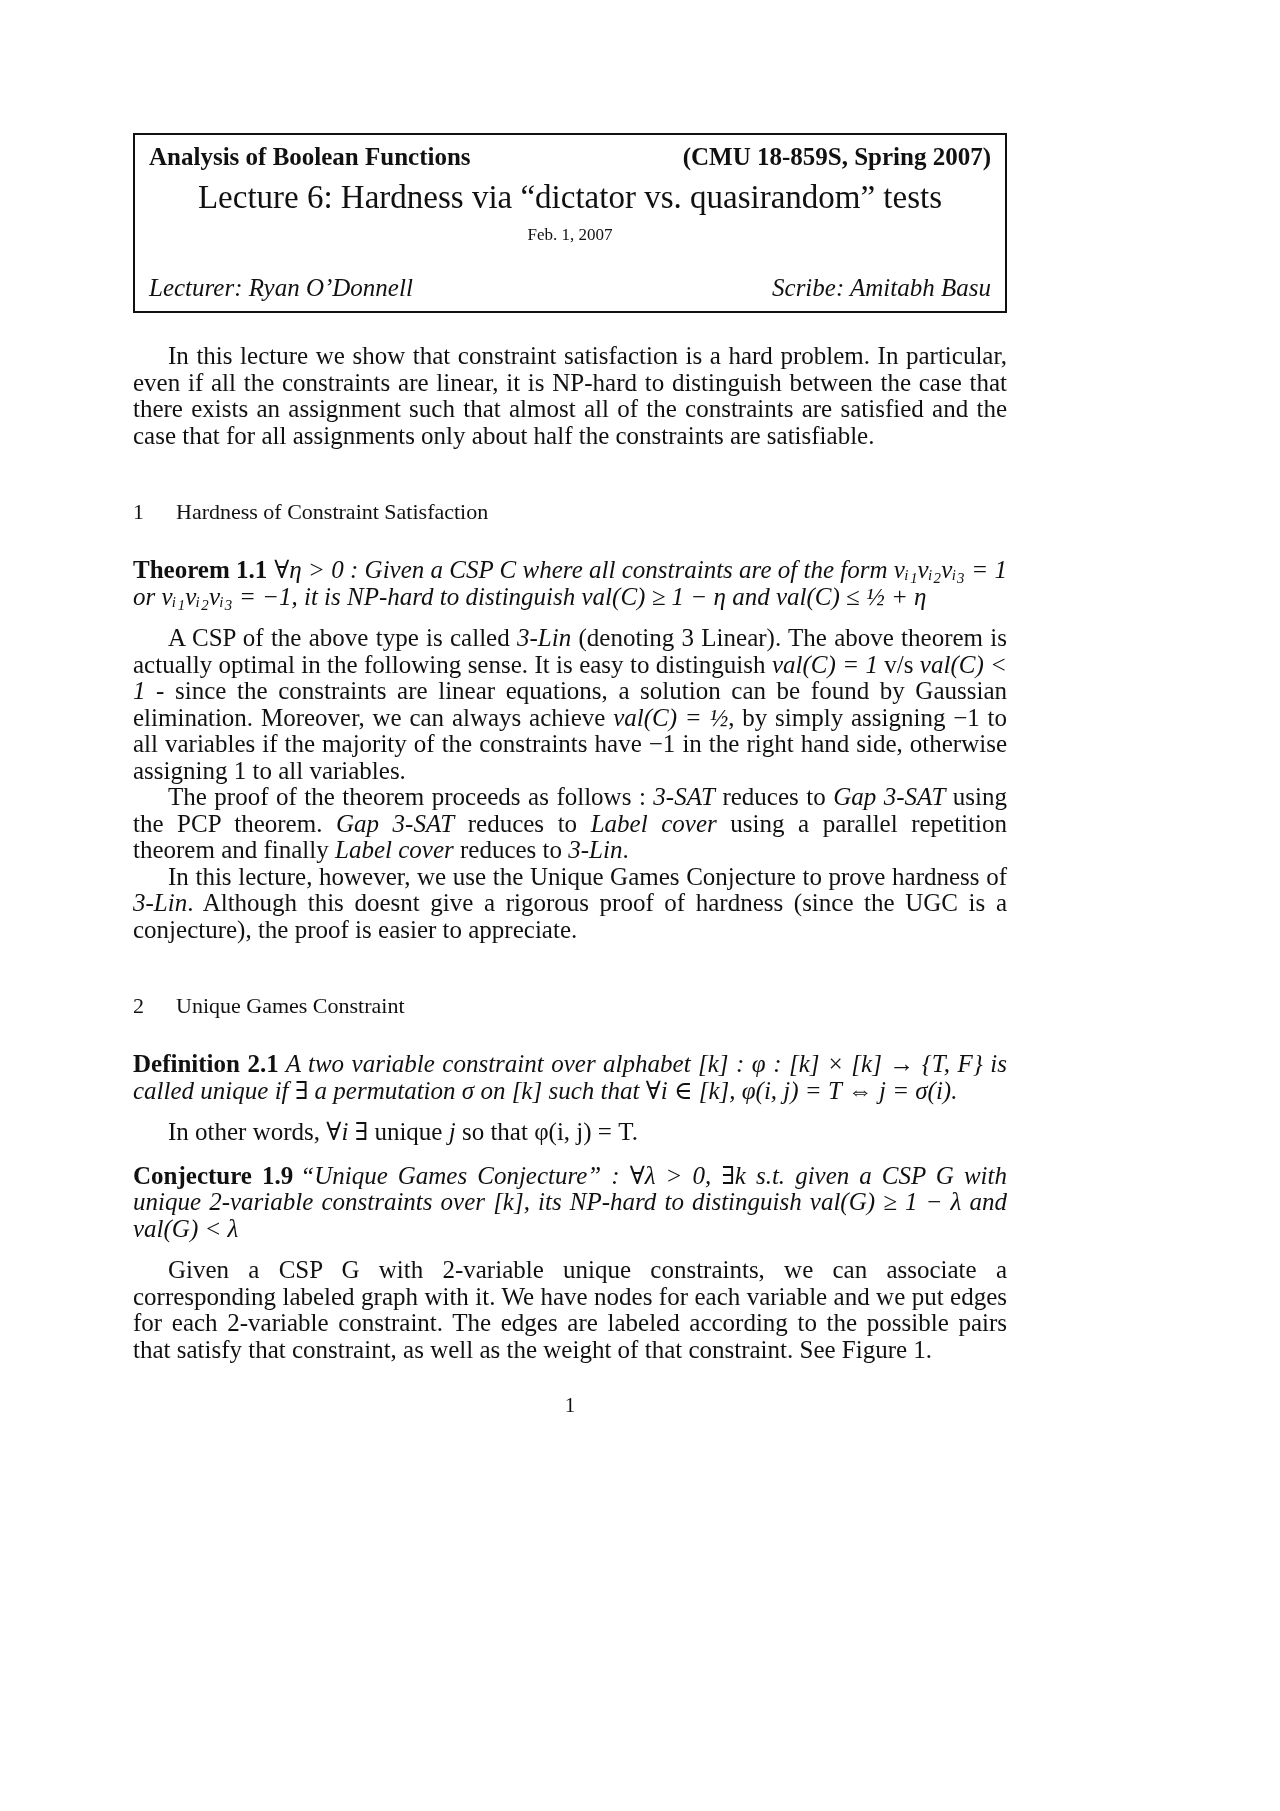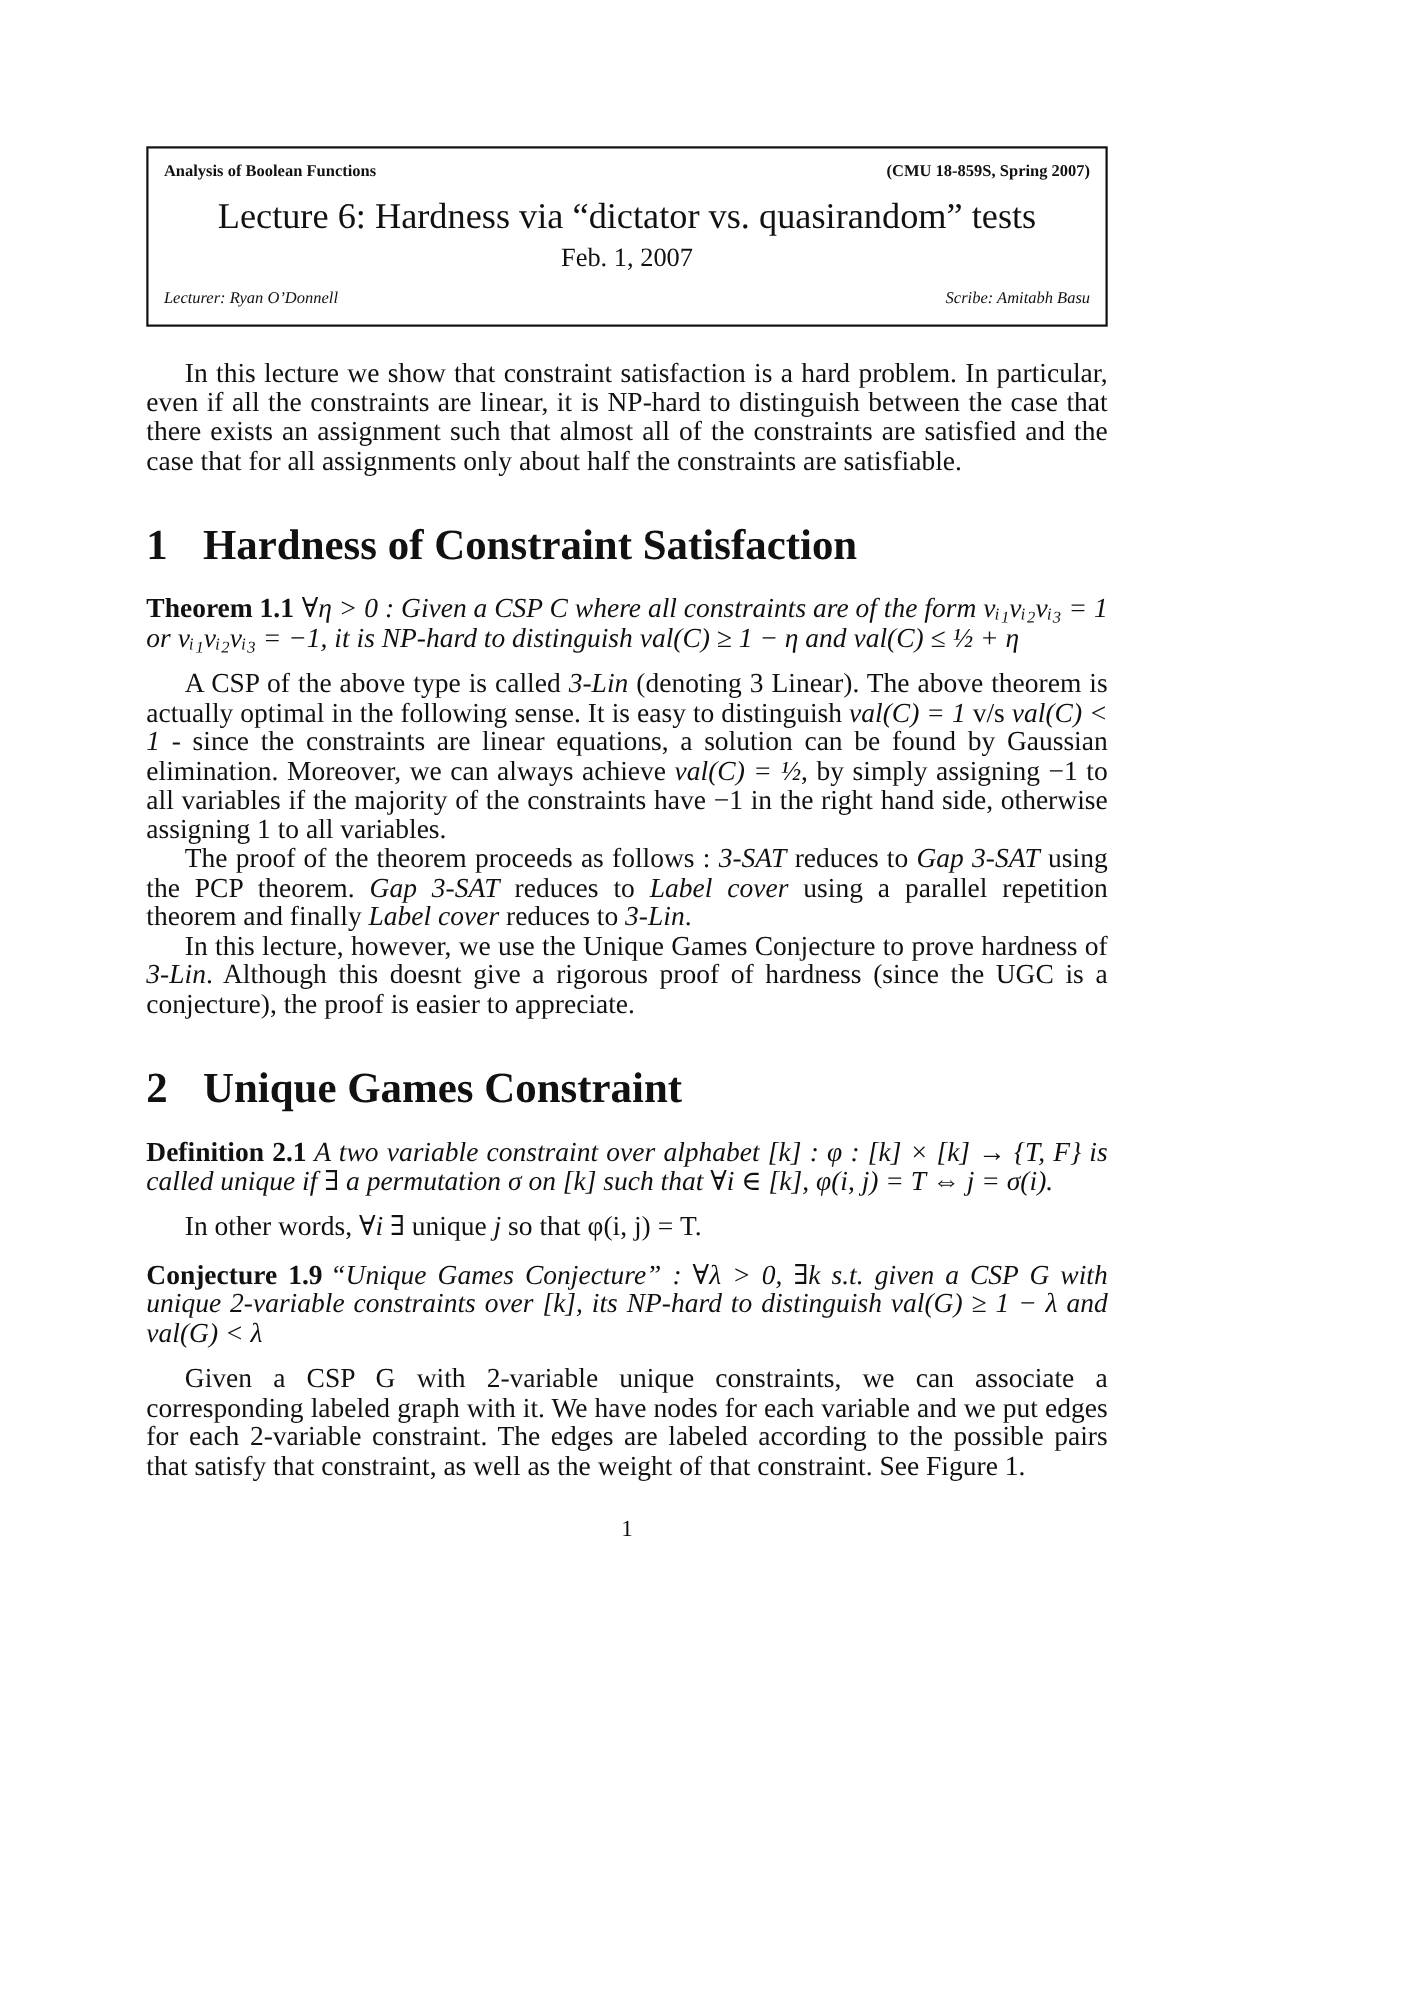--- a/index.html
+++ b/index.html
@@ -23,50 +23,50 @@
     width: 874px;
   }
   .header-box {
     border: 2px solid #111111;
     padding: 8px 14px 10px 14px;
     margin-bottom: 30px;
   }
   .header-row {
     display: flex;
     justify-content: space-between;
-    font-size: 15px;
+    font-size: 25px;
     line-height: 27px;
   }
   .bold { font-weight: bold; }
   .italic { font-style: italic; }
   .lecture-title {
     text-align: center;
     font-size: 33px;
     line-height: 34px;
     margin: 10px 0 8px 0;
   }
   .lecture-date {
     text-align: center;
-    font-size: 24px;
+    font-size: 17px;
     line-height: 26px;
-    margin-bottom: 10px;
+    margin-bottom: 26px;
   }
   .para {
     font-size: 25px;
     line-height: 26.5px;
     text-align: justify;
     margin: 0;
   }
   .para.indent { text-indent: 35px; }
   .statement { margin: 17px 0 15px 0; }
   .statement .stmt-label { font-weight: bold; margin-right: 7px; }
   .section-heading {
-    font-size: 39px;
+    font-size: 22px;
     line-height: 34px;
-    font-weight: bold;
+    font-weight: normal;
     margin: 46px 0 28px 0;
   }
   .section-heading .sec-num { margin-right: 32px; }
   .page-number {
     text-align: center;
     font-size: 21px;
     margin-top: 30px;
   }
 </style>
 </head>

